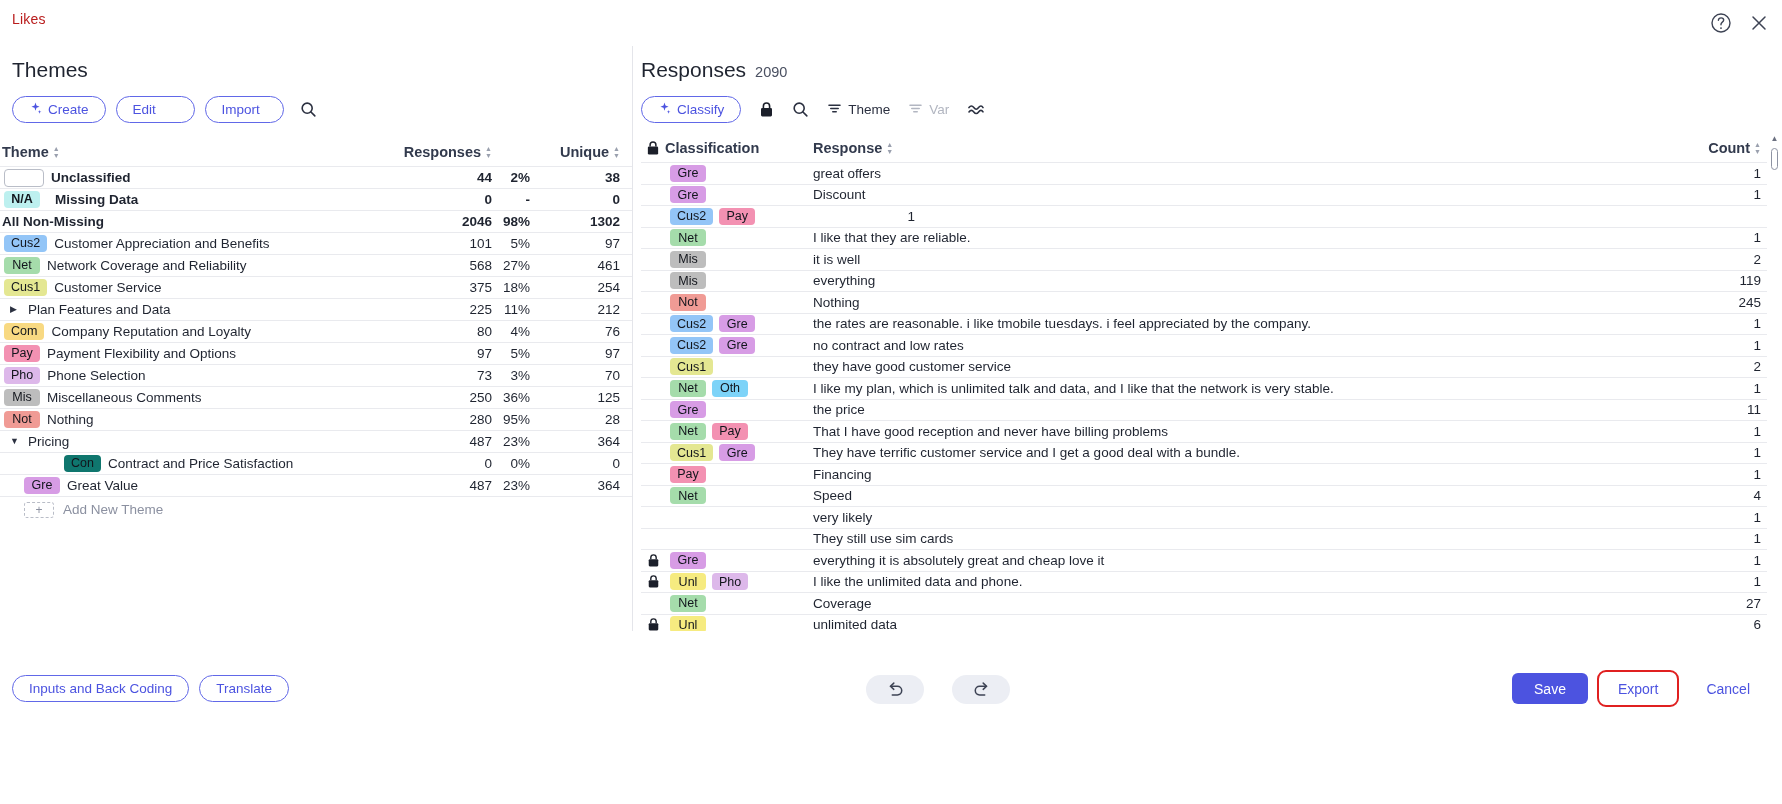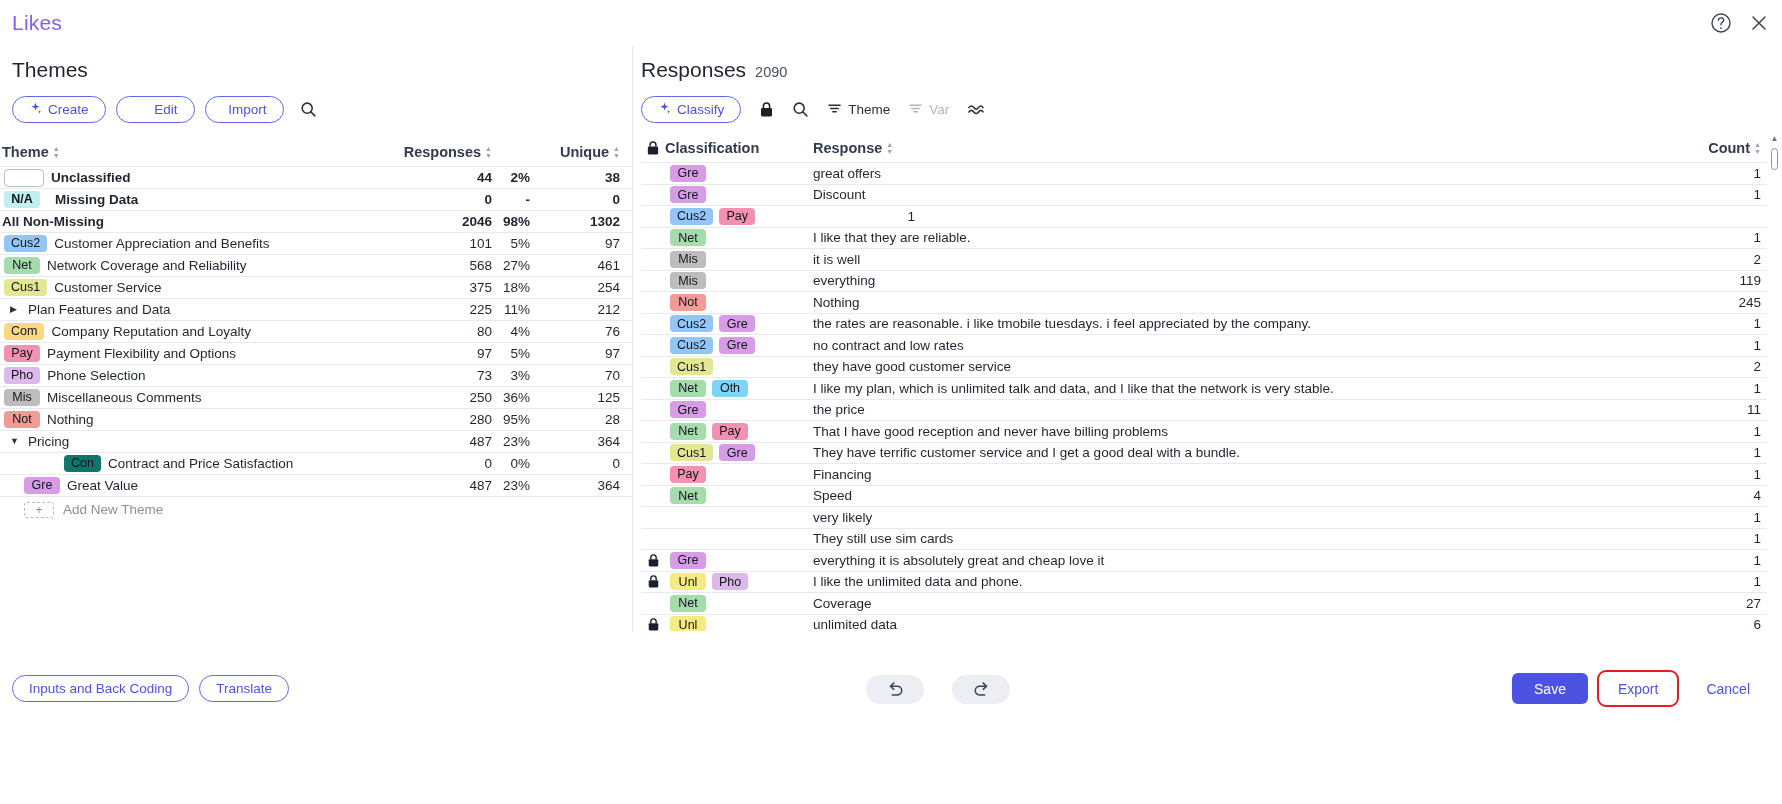--- a/index.html
+++ b/index.html
@@ -10,21 +10,21 @@
     font-family: "Liberation Sans", sans-serif;
     color: #1f2430;
     overflow: hidden;
   }
   #app { position: relative; width: 1782px; height: 804px; }
 
   
   .topbar { position:absolute; top:0; left:0; width:1782px; height:46px; }
   .app-title {
     position:absolute; left:12px; top:11px;
-    font-size:21px; font-weight:400; color:#8b5cf6; letter-spacing:.2px;
+    font-size:14px; font-weight:400; color:#b91c1c; letter-spacing:.2px;
   }
   .topbar-actions { position:absolute; right:10px; top:10px; display:flex; gap:12px; align-items:center; }
   .icon-btn {
     width:26px; height:26px; display:flex; align-items:center; justify-content:center;
     color:#3d4354; cursor:pointer; background:none; border:none; padding:0;
   }
   .icon-btn svg { display:block; }
 
   
   .left-panel { position:absolute; left:0; top:46px; width:632px; height:585px; }
@@ -32,21 +32,21 @@
     position:absolute; left:12px; top:12px;
     font-size:21px; font-weight:400; color:#1f2430;
   }
   .btn-row { position:absolute; left:12px; top:50px; display:flex; align-items:center; gap:10px; }
   .pill-btn {
     border:1px solid #6168e8; border-radius:18px; background:#fff;
     color:#4c53e0; font-size:13.5px; font-family:"Liberation Sans", sans-serif;
     height:27px; padding:0 16px; display:flex; align-items:center; gap:6px;
     cursor:pointer; white-space:nowrap;
   }
-  .pill-btn.wide { min-width:79px; justify-content:flex-end; }
+  .pill-btn.wide { min-width:79px; justify-content:flex-start; }
   .search-mini { margin-left:6px; display:flex; align-items:center; cursor:pointer; color:#2b3040; }
 
   
   .themes-table { position:absolute; left:0; top:92px; width:632px; }
   .tt-head {
     display:flex; align-items:center; height:28px;
     font-size:14.5px; font-weight:700; color:#323a4d;
     padding:0 12px 0 0;
   }
   .tt-head .c-theme { flex:1; padding-left:2px; display:flex; align-items:center; gap:4px; }

